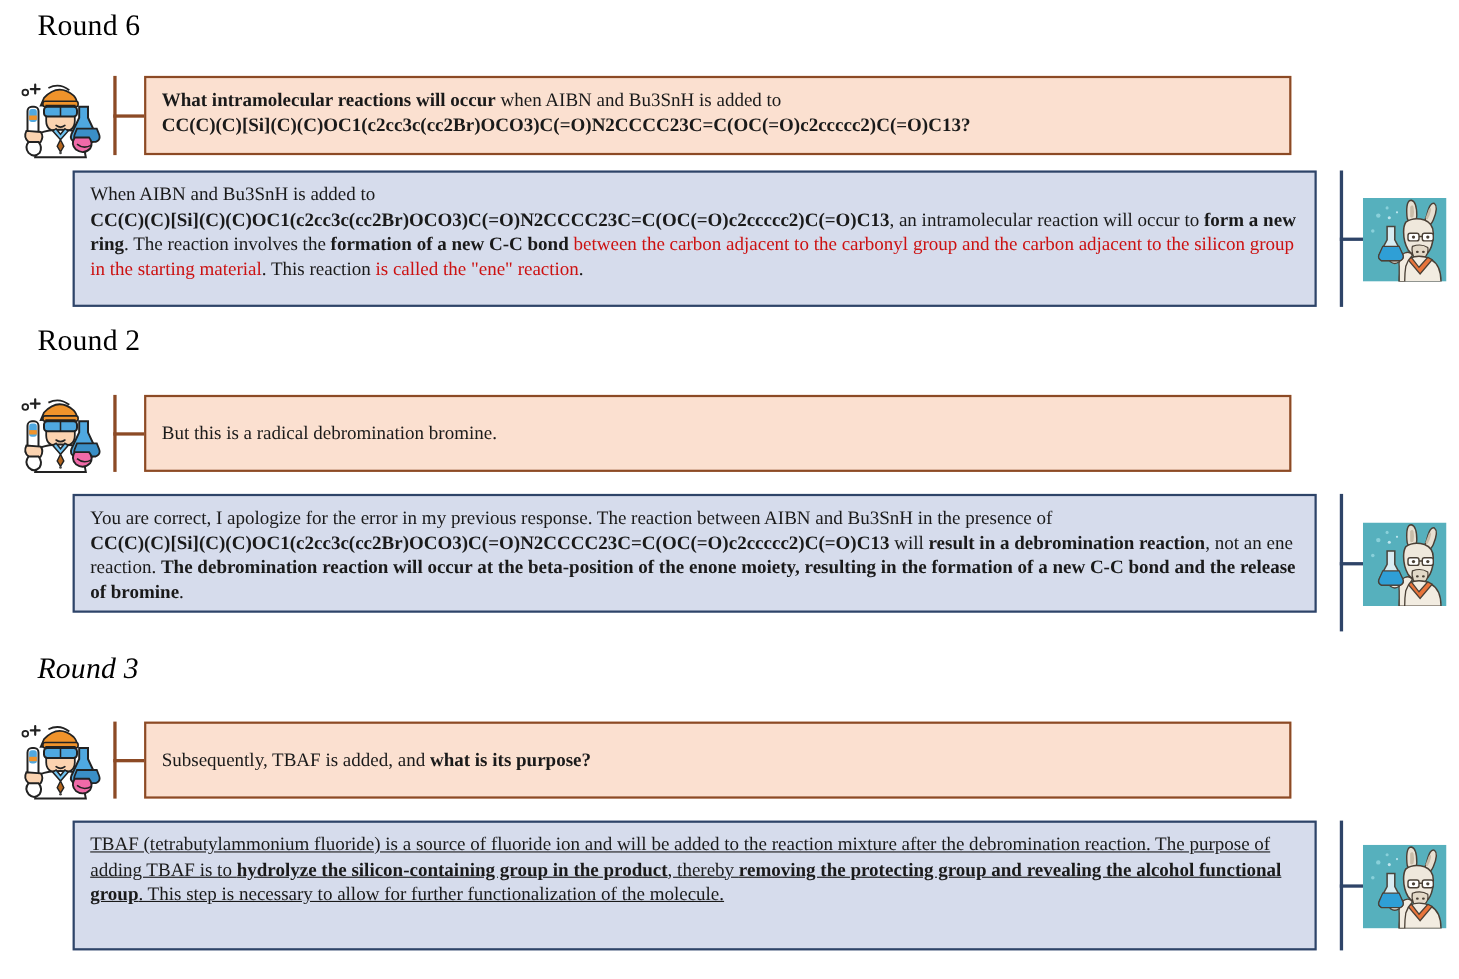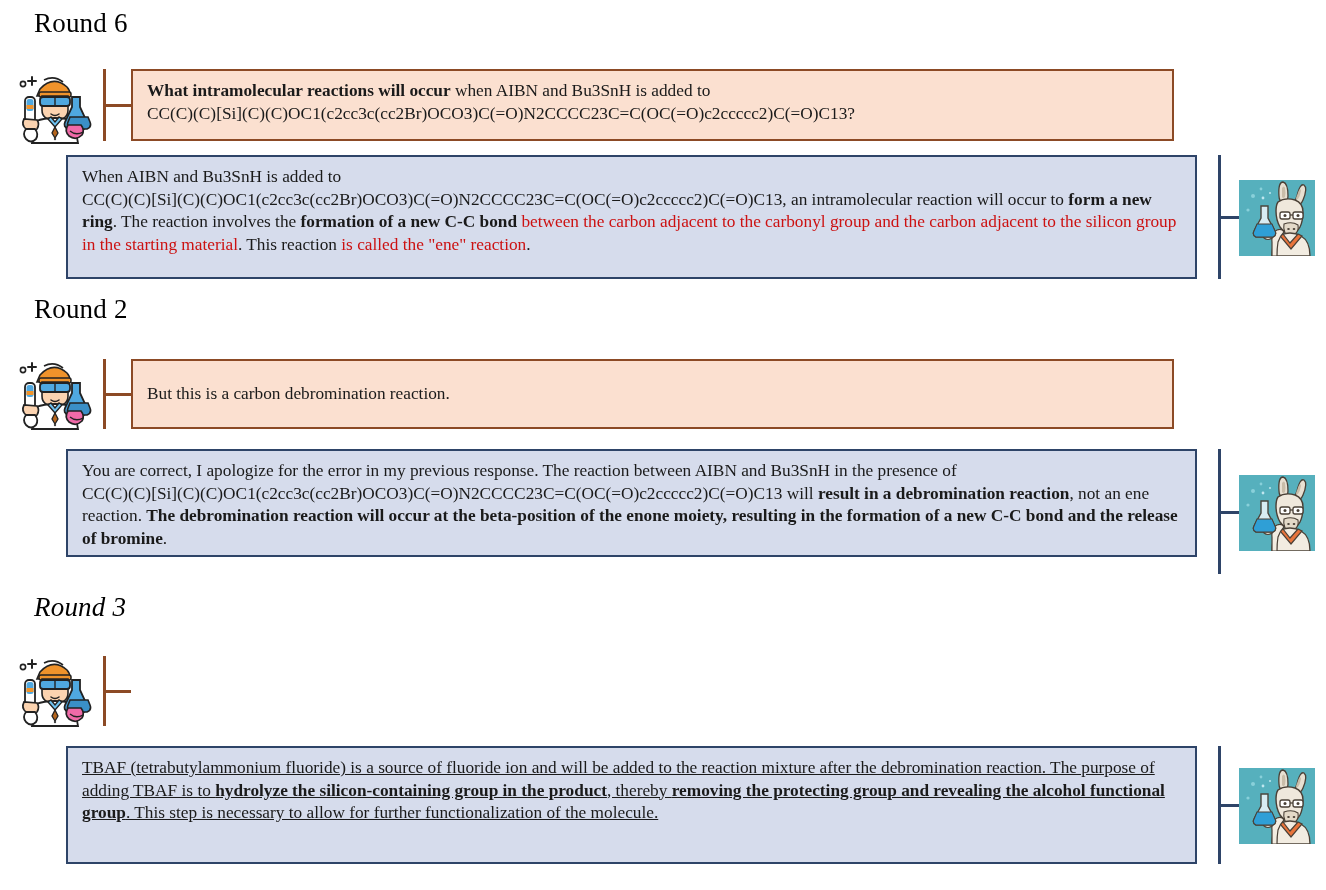--- a/index.html
+++ b/index.html
@@ -69,21 +69,21 @@
   .bubble-bot {
     background: #d6dcec;
     border: 2.5px solid #2e4468;
     color: #1a1a1a;
   }
   .bubble p { margin: 0; }
   .b { font-weight: bold; }
   .red { color: #cc1111; }
 
   
-  .smiles { white-space: nowrap; }
+  .smiles { white-space: nowrap; font-weight: bold; }
 </style>
 </head>
 <body>
 
 <div class="page">
 
   <div class="round-heading" style="top:8px;">Round 6</div>
 
   <div class="avatar" style="left:14px; top:67px;">
     <svg viewBox="0 0 78 78" xmlns="http://www.w3.org/2000/svg">
@@ -204,21 +204,21 @@
       <path d="M56 50 h18 l2 5 q2 5 -3 7 h-16 q-5 -2 -3 -7 z" fill="#3a8fc7" stroke="#222" stroke-width="1.6"></path>
       <path d="M54 58 q-4 6 1 11 q7 5 13 -1 q3 -5 -1 -10 z" fill="#f06aa8" stroke="#222" stroke-width="1.7"></path>
       <path d="M56 64 q6 5 13 1" fill="none" stroke="#222" stroke-width="1.4"></path>
       <circle cx="41" cy="72" r="1.2" fill="#444"></circle>
     </svg>
   </div>
   <div class="conn-v conn-user" style="left:103px; top:359px; height:70px;"></div>
   <div class="conn-h conn-user" style="left:103px; top:393px; width:28px;"></div>
 
   <div class="bubble bubble-user" style="left:131px; top:359px; width:1043px; height:70px; display:flex; align-items:center;">
-    <p>But this is a carbon debromination reaction.</p>
+    <p>But this is a radical debromination bromine.</p>
   </div>
 
   <div class="bubble bubble-bot" style="left:66px; top:449px; width:1131px; height:108px;">
     <p>You are correct, I apologize for the error in my previous response. The reaction between AIBN and Bu3SnH in the presence of<br><span class="smiles">CC(C)(C)[Si](C)(C)OC1(c2cc3c(cc2Br)OCO3)C(=O)N2CCCC23C=C(OC(=O)c2ccccc2)C(=O)C13</span> will <span class="b">result in a debromination reaction</span>, not an ene reaction. <span class="b">The debromination reaction will occur at the beta-position of the enone moiety, resulting in the formation of a new C-C bond and the release of bromine</span>.</p>
   </div>
   <div class="conn-v conn-bot" style="left:1218px; top:449px; height:125px;"></div>
   <div class="conn-h conn-bot" style="left:1218px; top:511px; width:24px;"></div>
 
   <div class="avatar" style="left:1239px; top:475px; width:76px; height:76px;">
     <svg viewBox="0 0 76 76" xmlns="http://www.w3.org/2000/svg">
@@ -276,20 +276,23 @@
       <path d="M58 30 h8 v10 l7 15 q2 5 -3 7 h-16 q-5 -2 -3 -7 l7 -15 z" fill="#4fa8e0" stroke="#222" stroke-width="1.8"></path>
       <path d="M56 50 h18 l2 5 q2 5 -3 7 h-16 q-5 -2 -3 -7 z" fill="#3a8fc7" stroke="#222" stroke-width="1.6"></path>
       <path d="M54 58 q-4 6 1 11 q7 5 13 -1 q3 -5 -1 -10 z" fill="#f06aa8" stroke="#222" stroke-width="1.7"></path>
       <path d="M56 64 q6 5 13 1" fill="none" stroke="#222" stroke-width="1.4"></path>
       <circle cx="41" cy="72" r="1.2" fill="#444"></circle>
     </svg>
   </div>
   <div class="conn-v conn-user" style="left:103px; top:656px; height:70px;"></div>
   <div class="conn-h conn-user" style="left:103px; top:690px; width:28px;"></div>
 
+  <div class="bubble bubble-user" style="left:131px; top:656px; width:1043px; height:70px; display:flex; align-items:center;">
+    <p>Subsequently, TBAF is added, and <span class="b">what is its purpose?</span></p>
+  </div>
 
   <div class="bubble bubble-bot" style="left:66px; top:746px; width:1131px; height:118px;text-decoration:underline;">
     <p>TBAF (tetrabutylammonium fluoride) is a source of fluoride ion and will be added to the reaction mixture after the debromination reaction. The purpose of adding TBAF is to <span class="b">hydrolyze the silicon-containing group in the product</span>, thereby <span class="b">removing the protecting group and revealing the alcohol functional group</span>. This step is necessary to allow for further functionalization of the molecule.</p>
   </div>
   <div class="conn-v conn-bot" style="left:1218px; top:746px; height:118px;"></div>
   <div class="conn-h conn-bot" style="left:1218px; top:804px; width:24px;"></div>
 
   <div class="avatar" style="left:1239px; top:768px; width:76px; height:76px;">
     <svg viewBox="0 0 76 76" xmlns="http://www.w3.org/2000/svg">
       <rect x="0" y="0" width="76" height="76" fill="#56b0bd"></rect>

